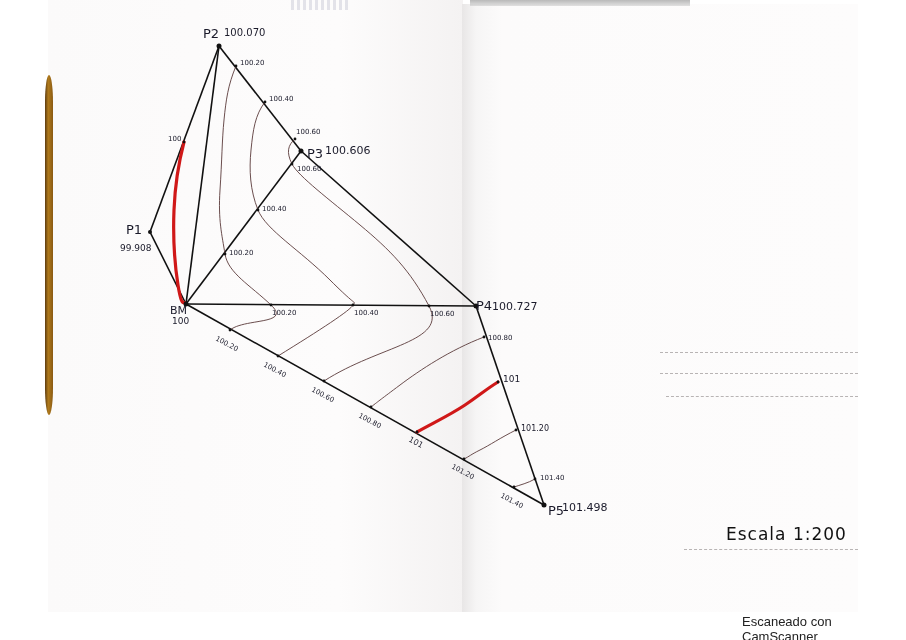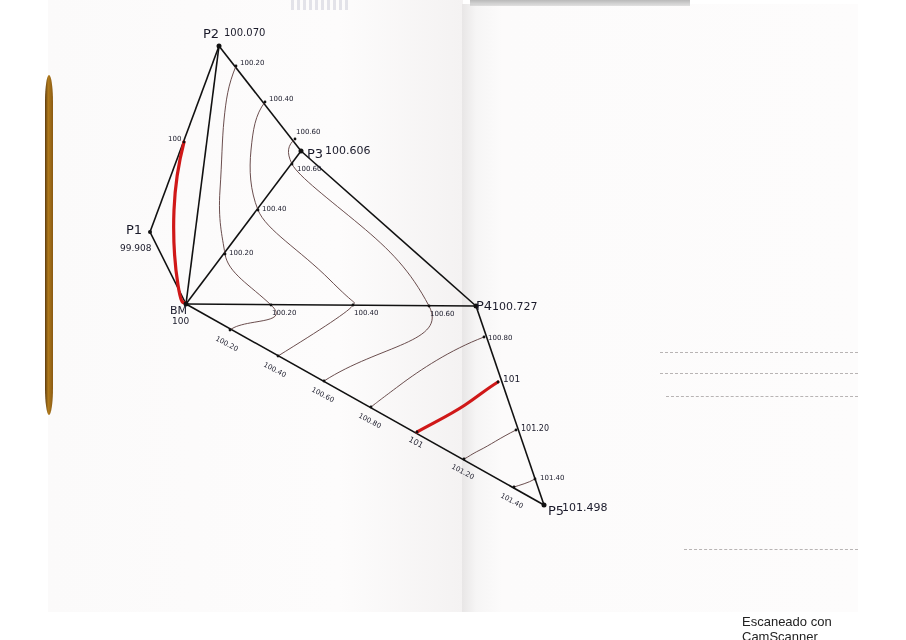--- a/index.html
+++ b/index.html
@@ -172,14 +172,15 @@
       <text x="408" y="441" transform="rotate(28 408 441)" font-size="8">101</text>
       <text x="451" y="468" transform="rotate(28 451 468)">101.20</text>
       <text x="500" y="497" transform="rotate(28 500 497)">101.40</text>
       <text x="488" y="340">100.80</text>
       <text x="503" y="382" font-size="9">101</text>
       <text x="521" y="431" font-size="8">101.20</text>
       <text x="540" y="480">101.40</text>
     </g>
   </svg>
 
+  <div class="scale-text">Escala 1:200</div>
   <div class="watermark">Escaneado con CamScanner</div>
 </div>
 
 </body></html>

